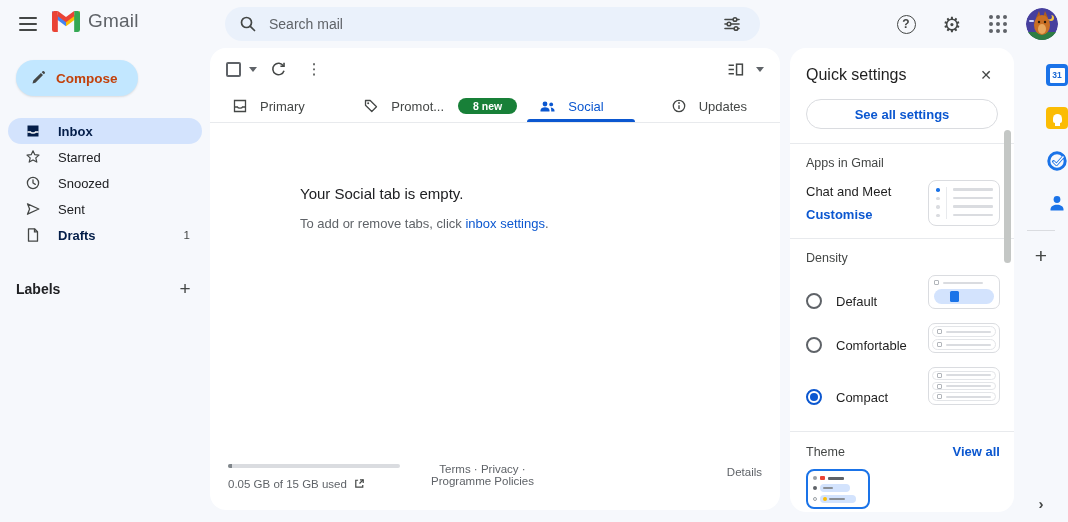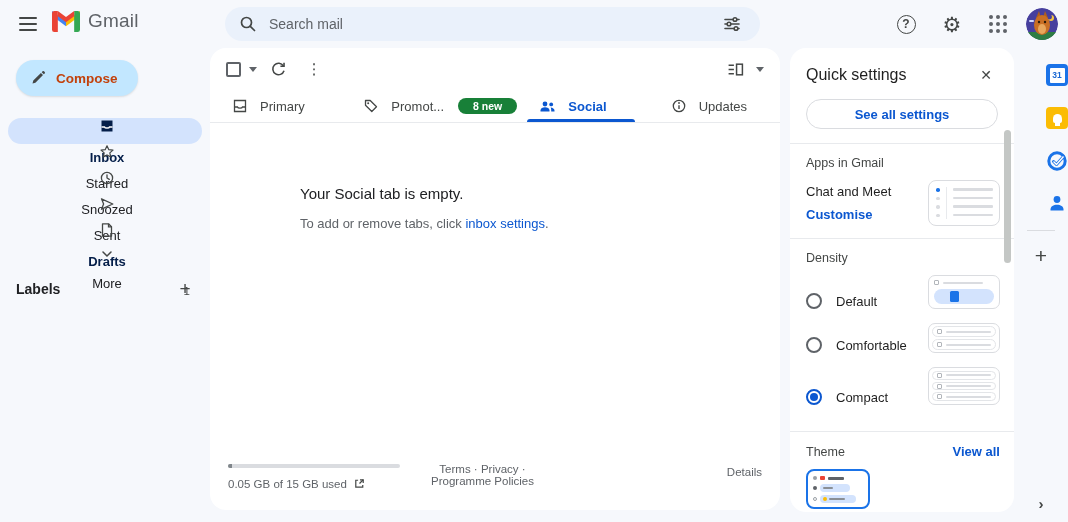--- a/index.html
+++ b/index.html
@@ -28,21 +28,21 @@
   .gear-glyph { font-size:21px; line-height:1; color:#444746; }
   .apps-grid { display:grid; grid-template-columns:repeat(3,4px); grid-template-rows:repeat(3,4px); gap:3px; }
   .apps-grid i { width:4px; height:4px; background:#5f6368; border-radius:50%; }
   .avatar { width:32px; height:32px; border-radius:50%; overflow:hidden; cursor:pointer; }
 
   
   .sidebar { position:absolute; top:48px; left:0; width:210px; bottom:0; }
   .compose { position:absolute; left:16px; top:12px; height:36px; padding:0 20px 0 14px; background:#c2e7ff; border-radius:18px; display:flex; align-items:center; gap:10px; cursor:pointer; box-shadow:0 1px 2px rgba(60,64,67,.15); }
   .compose-label { font-size:13.5px; font-weight:bold; color:#c2410c; }
   .nav { position:absolute; top:70px; left:0; right:8px; }
-  .nav-item { height:26px; margin-left:8px; border-radius:13px; display:flex; align-items:center; padding:0 12px 0 16px; gap:16px; color:#202124; cursor:pointer;flex-direction:column; }
+  .nav-item { height:26px; margin-left:8px; border-radius:13px; display:flex; align-items:center; padding:0 12px 0 16px; gap:16px; color:#202124; cursor:pointer; }
   .nav-item .nav-label { font-size:13px; }
   .nav-item.active { background:#d3e3fd; }
   .nav-item.active .nav-label, .nav-item.bold .nav-label { font-weight:bold; color:#041e49; }
   .nav-item .count { margin-left:auto; font-size:11.5px; color:#444746; }
   .nav-icon { width:18px; display:flex; justify-content:center; color:#444746; }
   .labels-row { position:absolute; top:228px; left:16px; right:12px; display:flex; align-items:center; }
   .labels-title { font-size:14px; font-weight:bold; color:#202124; }
   .labels-add { margin-left:auto; font-size:19px; color:#444746; cursor:pointer; width:26px; height:26px; display:flex; align-items:center; justify-content:center; border-radius:50%; }
 
   
@@ -50,21 +50,21 @@
   .toolbar { height:42px; display:flex; align-items:center; padding:0 16px; gap:6px; }
   .sel-box { width:15px; height:15px; border:2px solid #5f6368; border-radius:2px; cursor:pointer; }
   .caret { width:0; height:0; border-left:4px solid transparent; border-right:4px solid transparent; border-top:5px solid #5f6368; margin-left:2px; cursor:pointer; }
   .tool-btn { width:30px; height:30px; display:flex; align-items:center; justify-content:center; border-radius:50%; cursor:pointer; color:#444746; }
   .dots-v { font-size:15px; color:#444746; letter-spacing:0; }
   .toolbar-right { margin-left:auto; display:flex; align-items:center; gap:4px; }
   .tabs { height:33px; display:flex; border-bottom:1px solid #e8eaed; }
   .tab { flex:1; display:flex; align-items:center; gap:12px; padding-left:22px; position:relative; cursor:pointer; color:#444746; }
   .tab-label { font-size:13px; }
   .tab.active { color:#0b57d0; }
-  .tab.active .tab-label { font-weight:bold; }
+  .tab.active .tab-label { font-weight:normal; }
   .tab-underline { position:absolute; left:10px; right:14px; bottom:0; height:3px; background:#0b57d0; border-radius:3px 3px 0 0; }
   .badge { margin-left:2px; background:#188038; color:#fff; font-size:10.5px; font-weight:bold; padding:2px 15px; border-radius:9px; white-space:nowrap; }
   .empty { position:absolute; left:90px; top:137px; width:445px; }
   .empty-title { font-size:15px; color:#202124; }
   .empty-body { margin-top:16px; font-size:13px; color:#5f6368; line-height:1.5; }
   .empty-action { margin-top:14px; font-size:13px; color:#5f6368; }
   a.blue-link { color:#0b57d0; text-decoration:none; cursor:pointer; }
   .main-footer { position:absolute; left:0; right:0; bottom:8px; height:44px; padding:0 18px; display:flex; font-size:11.5px; color:#5f6368; }
   .storage-col { width:190px; }
   .storage-bar { width:172px; height:4px; background:#dadce0; border-radius:2px; margin-top:6px; overflow:hidden; }
@@ -258,28 +258,20 @@
     <div class="nav-item bold">
       <span class="nav-icon">
         <svg width="16" height="16" viewBox="0 0 16 16">
             <path d="M3.5 1.8 h6 l3 3 v9.4 h-9 z" fill="none" stroke="#444746" stroke-width="1.3" stroke-linejoin="round"></path>
             <path d="M9.5 1.8 v3 h3" fill="none" stroke="#444746" stroke-width="1.3"></path>
           </svg>
       </span>
       <span class="nav-label">Drafts</span>
       <span class="count">1</span>
     </div>
-    <div class="nav-item">
-      <span class="nav-icon">
-        <svg width="12" height="12" viewBox="0 0 12 12">
-            <path d="M2 4 l4 4 4-4" fill="none" stroke="#444746" stroke-width="1.5" stroke-linecap="round"></path>
-          </svg>
-      </span>
-      <span class="nav-label">More</span>
-    </div>
   </div>
   <div class="labels-row">
     <span class="labels-title">Labels</span>
     <span class="labels-add">+</span>
   </div>
 </div>
 
 <div class="main-card">
   <div class="toolbar">
     <span class="sel-box"></span>

